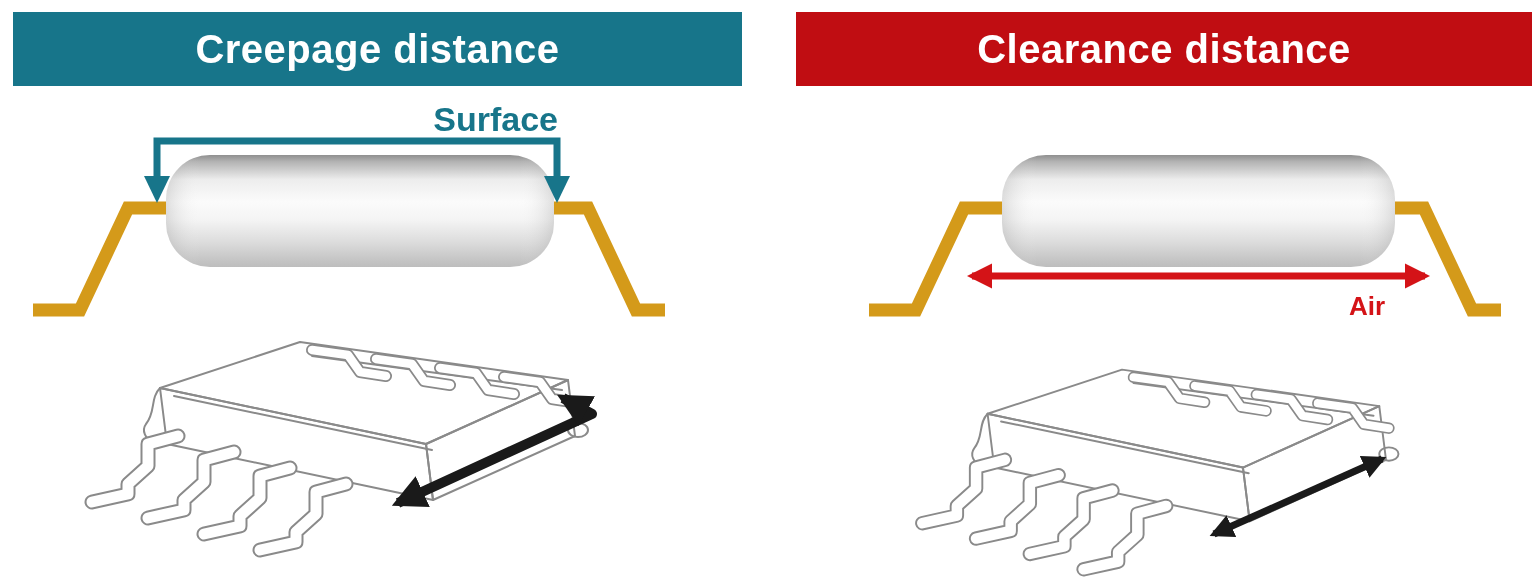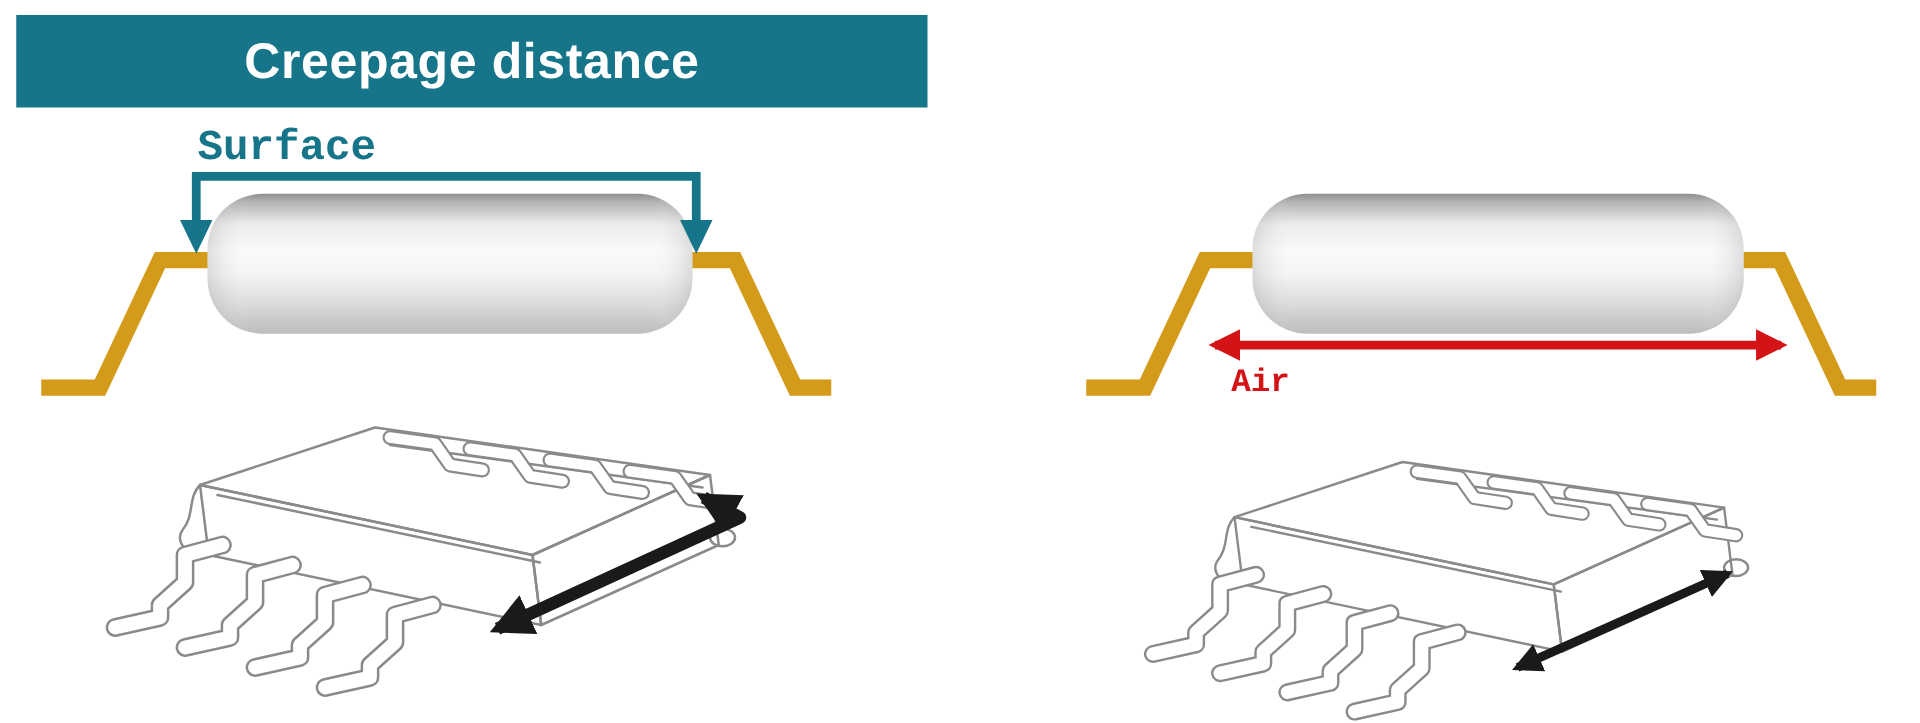--- a/index.html
+++ b/index.html
@@ -24,22 +24,21 @@
     display:flex;align-items:center;justify-content:center;
     color:#ffffff;
     font-size:40px;font-weight:bold;
     letter-spacing:0.5px;
   }
   .header.left{left:13px;width:729px;background:var(--teal);}
   .header.right{left:796px;width:736px;background:var(--red-header);}
   .diagram-label{
     position:absolute;
     font-weight:bold;
-    text-align:left;
-    font-family:Liberation Mono, monospace;
+    text-align:right;
   }
   .surface-label{
     left:158px;top:100px;width:400px;
     font-size:34px;color:var(--teal);
   }
   .air-label{
     left:985px;top:291px;width:400px;
     font-size:26px;color:var(--red-accent);
   }
   svg.art{position:absolute;left:0;top:0;}
@@ -56,20 +55,23 @@
 </style>
 </head>
 <body>
 
 <div class="canvas">
 
   <div class="header left">
     <span>Creepage distance</span>
   </div>
 
+  <div class="header right">
+    <span>Clearance distance</span>
+  </div>
 
   <div class="diagram-label surface-label">Surface</div>
   <div class="diagram-label air-label">Air</div>
 
   <svg class="art" width="1536" height="578" viewBox="0 0 1536 578">
     <defs>
       <linearGradient id="gBody" x1="0" y1="0" x2="0" y2="1">
         <stop offset="0" stop-color="#8f8f8f"></stop>
         <stop offset="0.06" stop-color="#b3b3b3"></stop>
         <stop offset="0.22" stop-color="#ededed"></stop>

